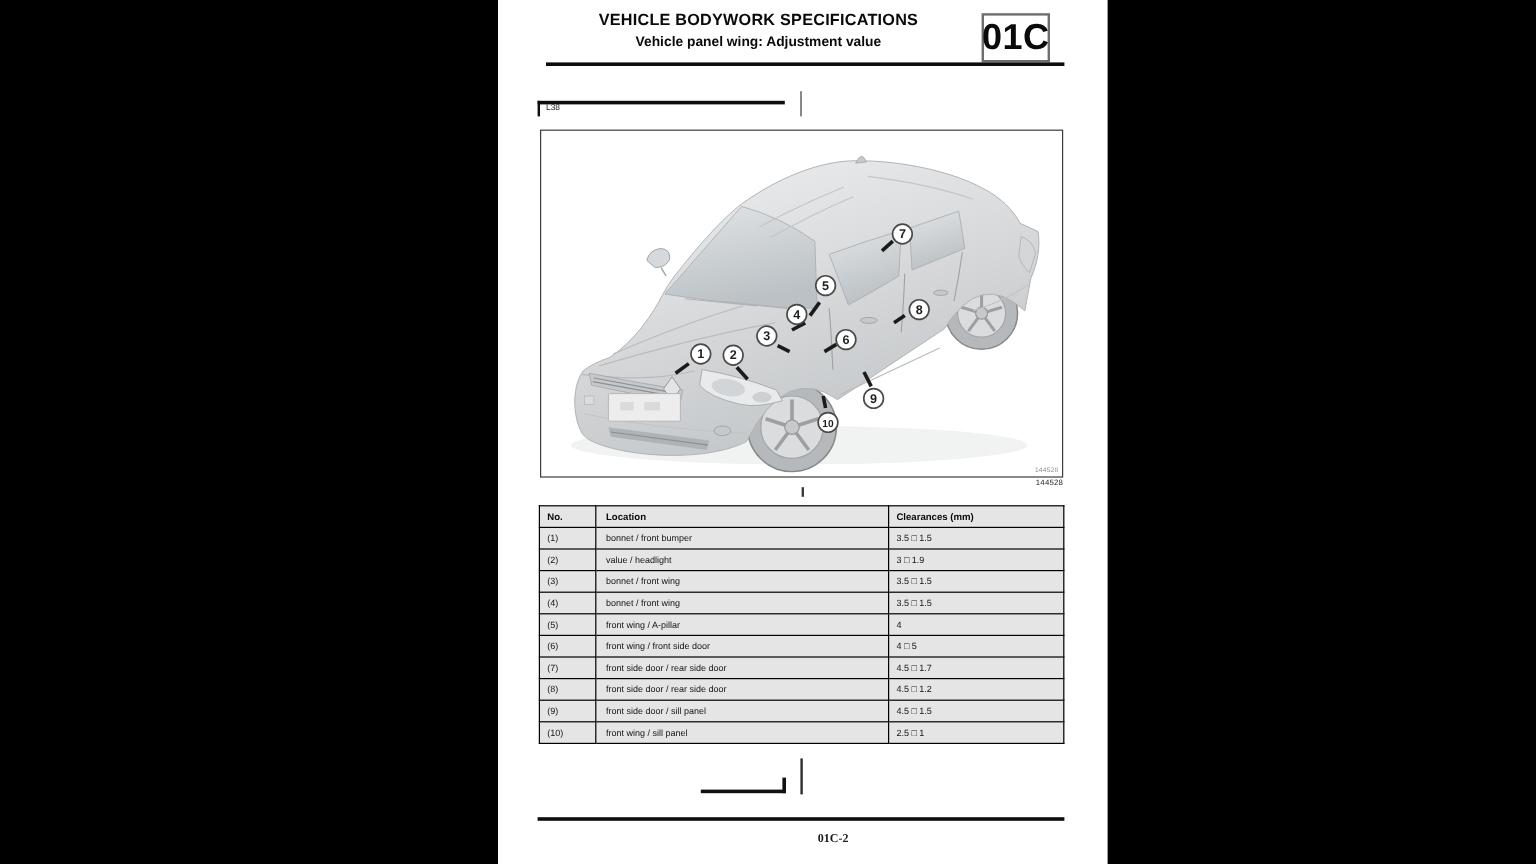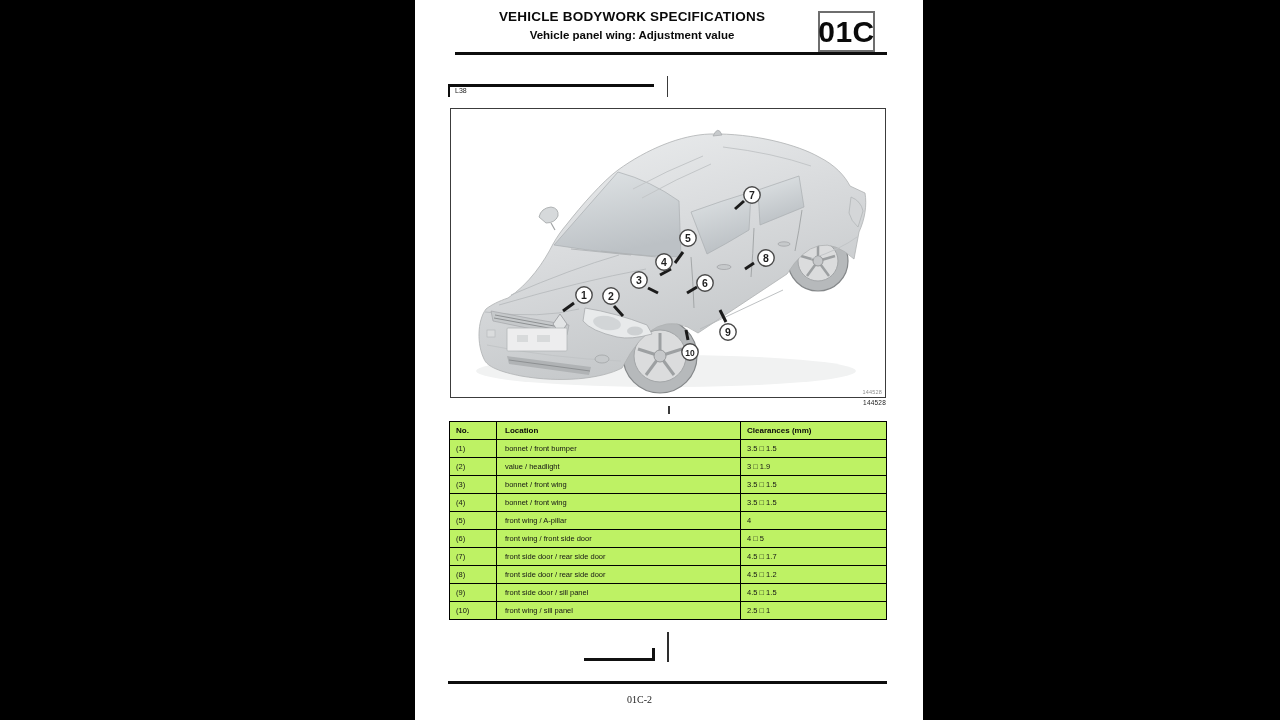--- a/index.html
+++ b/index.html
@@ -45,38 +45,38 @@
     font-size:5.5px; color:#8d8d8d; letter-spacing:.2px;
   }
   .fig-ref-outer {
     left:35px; top:399px; width:436px; text-align:right;
     font-size:6.5px; color:#1c1c1c; letter-spacing:.2px;
   }
   .vtick-b { left:253px; top:406px; width:1.5px; height:8px; background:#3a3a3a; }
 
   
   .spec-table { left:34px; top:421px; }
-  table { border-collapse:collapse; table-layout:fixed; width:437px; background:#bef264; }
+  table { border-collapse:collapse; table-layout:fixed; width:437px; background:#e5e5e5; }
   th, td { border:1px solid #000; height:18px; vertical-align:middle;
            white-space:nowrap; overflow:hidden; }
   th { font-size:8px; font-weight:bold; text-align:left; color:#0a0a0a; }
   td { font-size:7.5px; color:#141414; }
   .c-no  { width:47px;  padding-left:6px; }
   .c-loc { width:244px; padding-left:8px; }
   .c-clr { width:146px; padding-left:6px; }
 
   
   .mark-l-h  { left:169px; top:658px; width:71px;  height:3px;  background:#111; }
   .mark-l-v  { left:237px; top:648px; width:3px;   height:13px; background:#111; }
   .vline-c   { left:252px; top:632px; width:1.5px; height:30px; background:#2e2e2e; }
   .footer-rule { left:33px; top:681px; width:439px; height:3px; background:#0d0d0d; }
   .page-number {
-    left:212px; top:694px; width:80px; text-align:left;
+    left:212px; top:694px; width:80px; text-align:right;
     font-family:"Liberation Serif", "DejaVu Serif", serif;
-    font-size:10px; color:#1a1a1a;
+    font-size:10px; color:#1a1a1a;font-weight:bold;
   }
 
   svg text.callout-num {
     font-family:"Liberation Sans","DejaVu Sans",sans-serif;
     font-weight:bold; fill:#1f1f1f;
   }
 </style>
 </head>
 <body>
 

